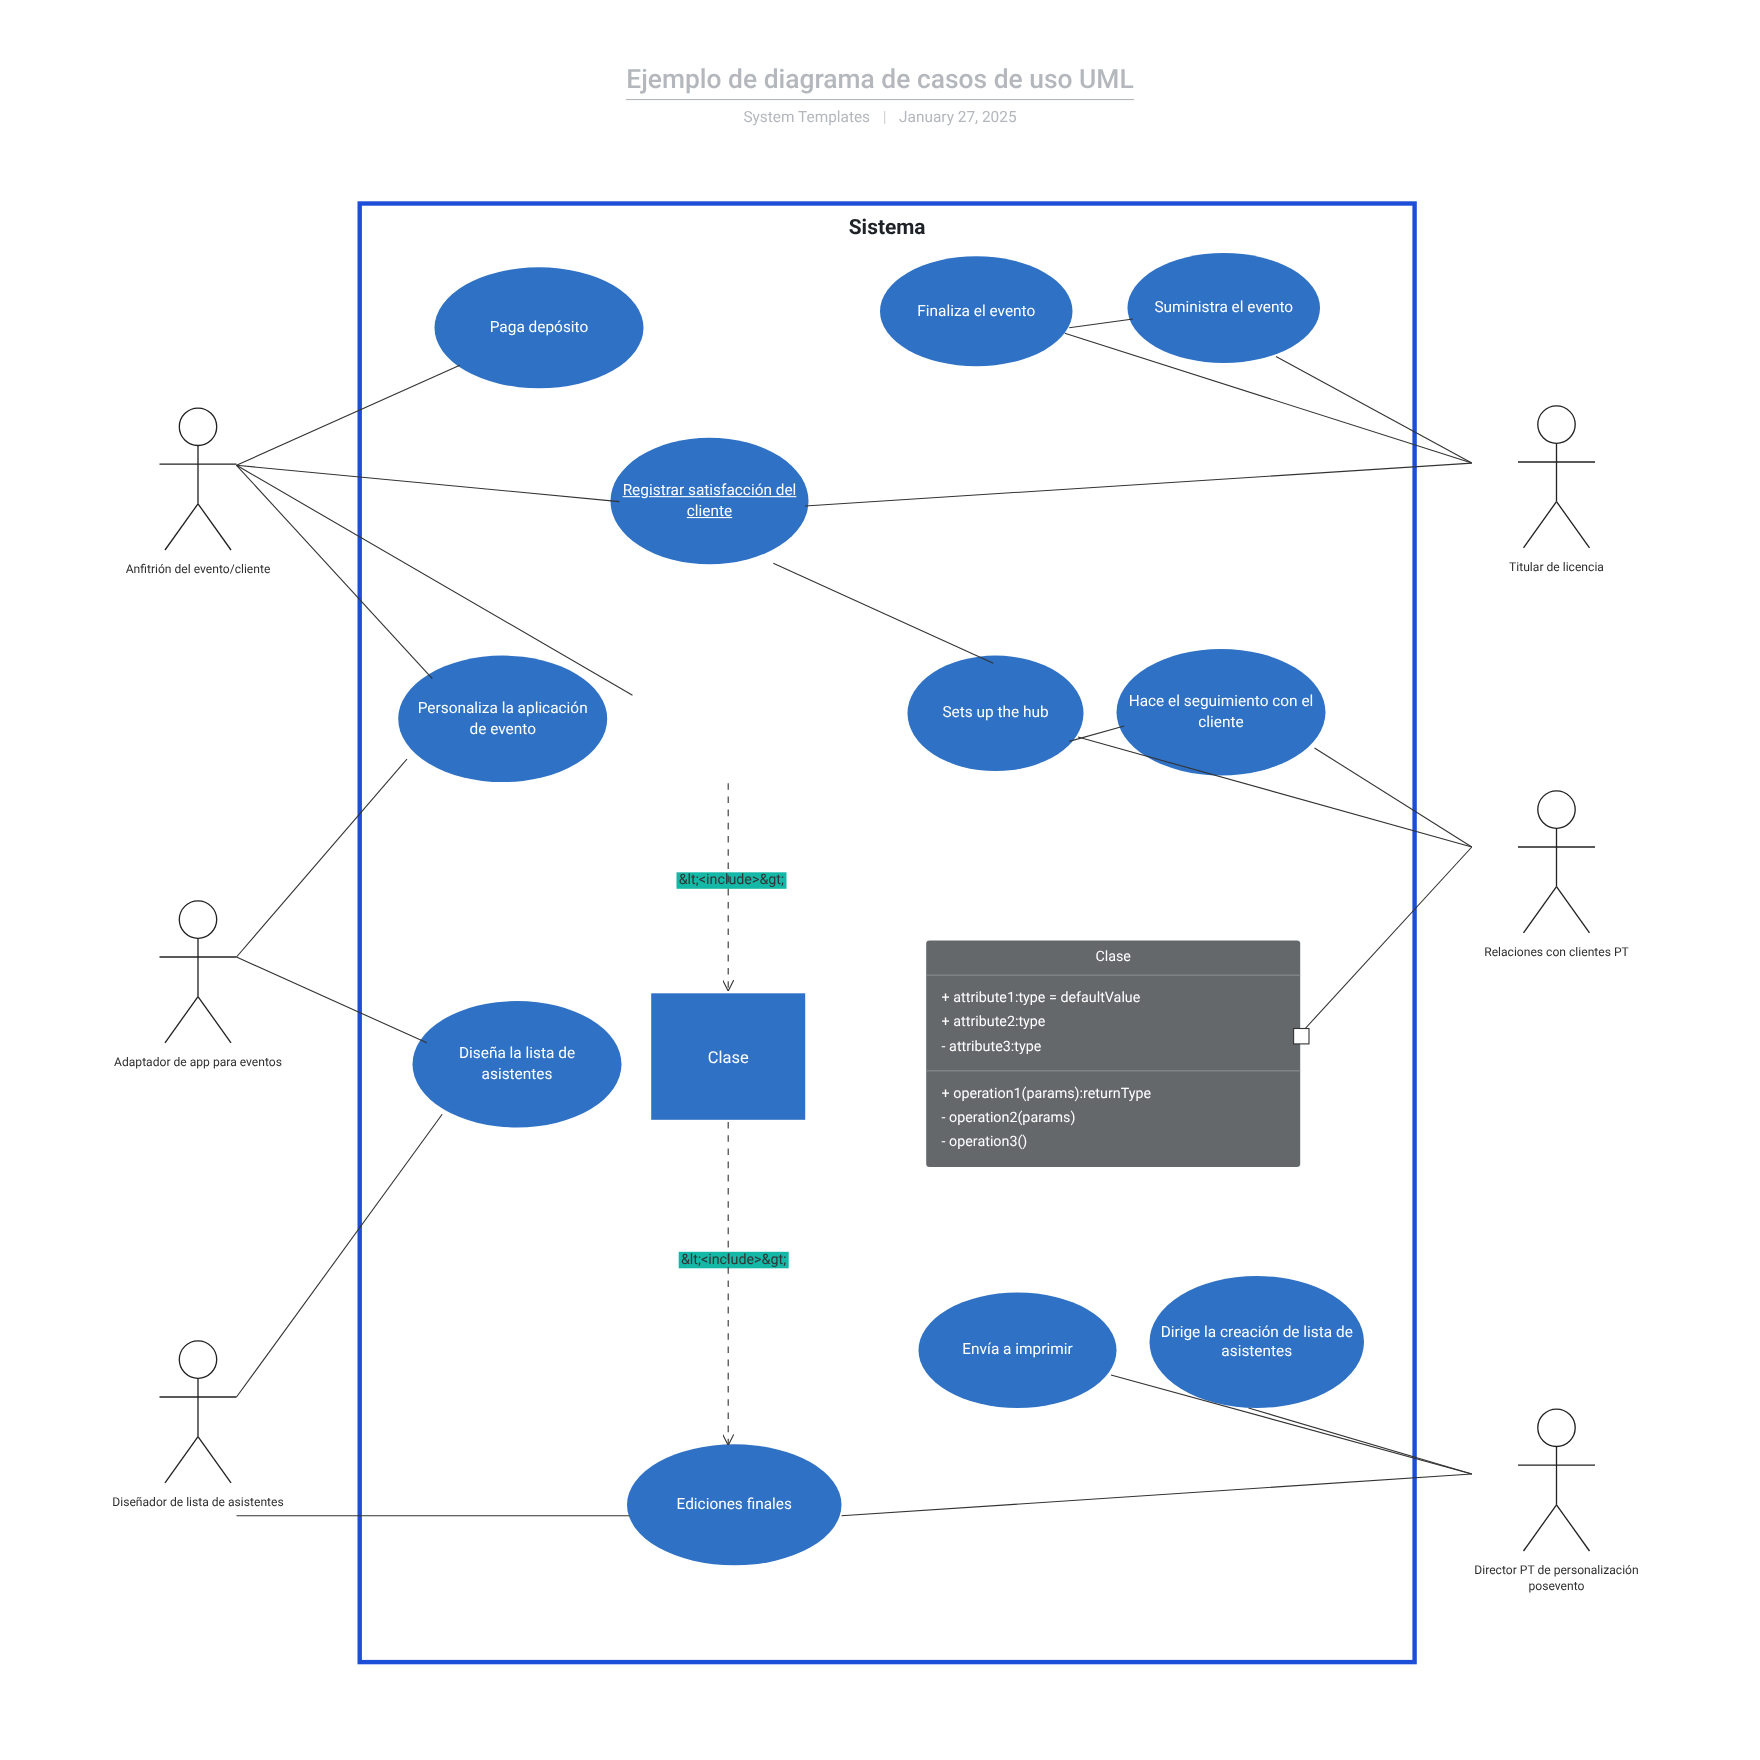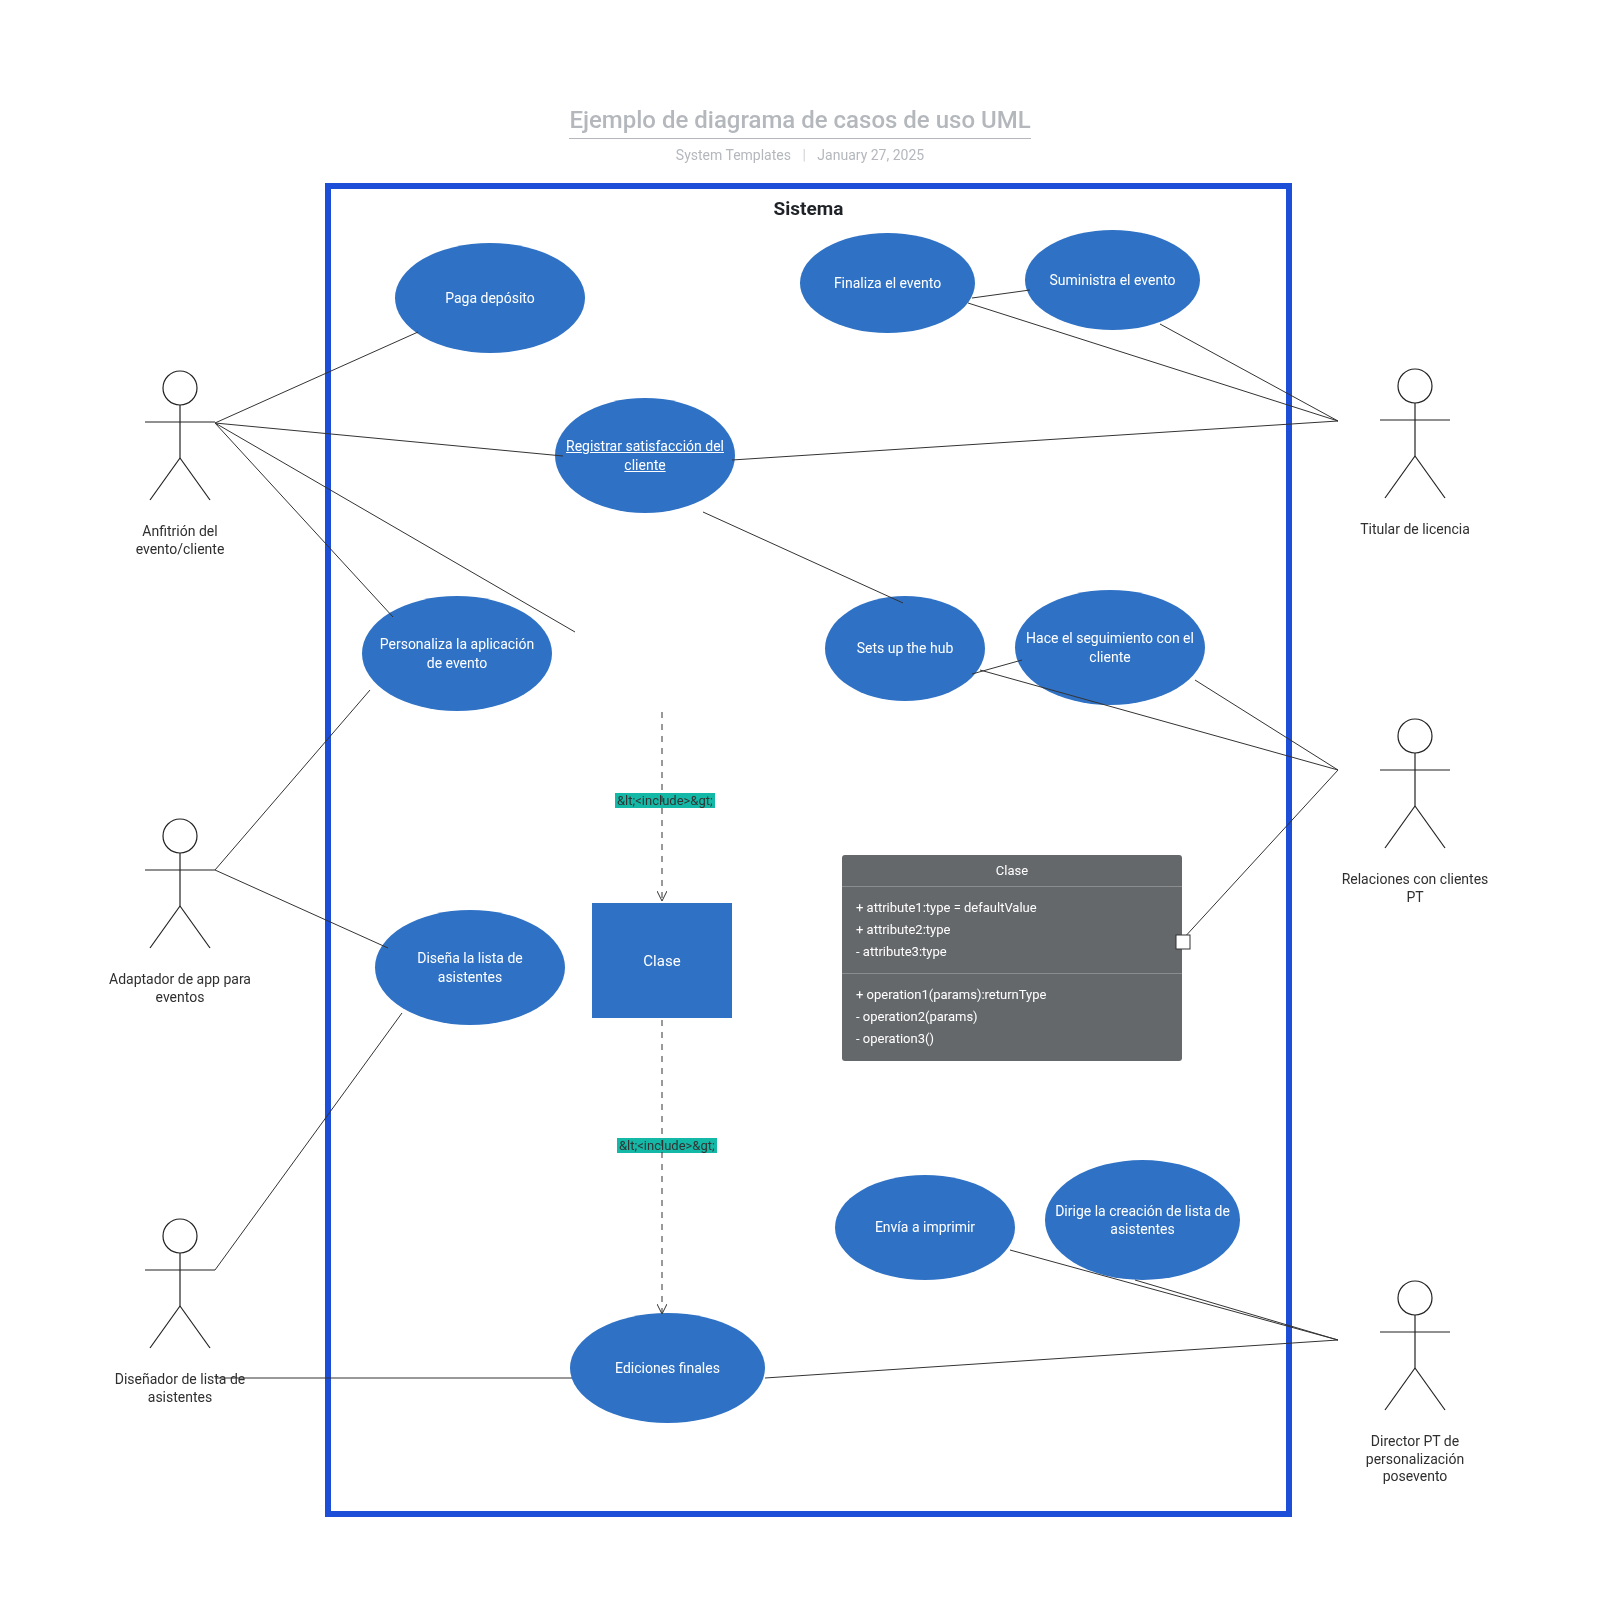--- a/index.html
+++ b/index.html
@@ -1,38 +1,38 @@
 <!DOCTYPE html>
 <html><head>
 <meta charset="utf-8">
 <style>
   html,body{margin:0;padding:0;width:1600px;height:1600px;background:#fff;
     font-family:-apple-system,BlinkMacSystemFont,"Segoe UI",Roboto,Helvetica,Arial,sans-serif;}
   .page{position:relative;width:1600px;height:1600px;}
-  .header{position:absolute;top:58px;left:0;width:1600px;text-align:center;margin-top:48px;}
+  .header{position:absolute;top:58px;left:0;width:1600px;text-align:center;}
   .title{color:#b4b8bd;font-size:24px;font-weight:500;display:inline-block;
     border-bottom:1px solid #b4b8bd;padding-bottom:4px;}
   .subtitle{margin-top:8px;color:#b4b8bd;font-size:14px;}
   .subtitle .sep{margin:0 8px;color:#cfd2d6;}
-  .system-box{position:absolute;border:6px solid #1d4ed8;background:transparent;}
+  .system-box{position:absolute;border:4px solid #1d4ed8;background:transparent;}
   .system-label{position:absolute;top:8px;width:100%;text-align:center;
     font-weight:700;color:#1f2328;font-size:19px;}
   .ellipse{position:absolute;border-radius:50%;background:#2f71c4;
     display:flex;align-items:center;justify-content:center;text-align:center;
     color:#fff;font-size:14px;line-height:1.3;padding:0 10px;box-sizing:border-box;}
   .class-box{position:absolute;background:#2f71c4;display:flex;align-items:center;
     justify-content:center;color:#fff;font-size:15px;}
   .class-big{position:absolute;background:#65686b;border-radius:3px;color:#fff;
     font-size:13px;display:flex;flex-direction:column;}
   .class-big .hd{text-align:center;padding:8px 0;border-bottom:1px solid #8a8c8e;}
   .class-big .sec{padding:10px 14px;border-bottom:1px solid #8a8c8e;line-height:1.7;}
   .class-big .sec:last-child{border-bottom:none;}
   .actor{position:absolute;text-align:center;width:160px;}
   .actor svg{overflow:visible;}
-  .actor .lbl{margin-top:14px;font-size:14px;color:#2f2f2f;line-height:1.25;}
+  .actor .lbl{margin-top:2px;font-size:11px;color:#2f2f2f;line-height:1.25;}
   svg.wires{position:absolute;left:0;top:0;width:1600px;height:1600px;pointer-events:none;}
   .relation-label{position:absolute;font-size:13px;color:#333;background:#14b8a6;
     padding:0 2px;white-space:nowrap;}
 </style>
 </head>
 <body>
 
 <div class="page">
 
   <div class="header">

